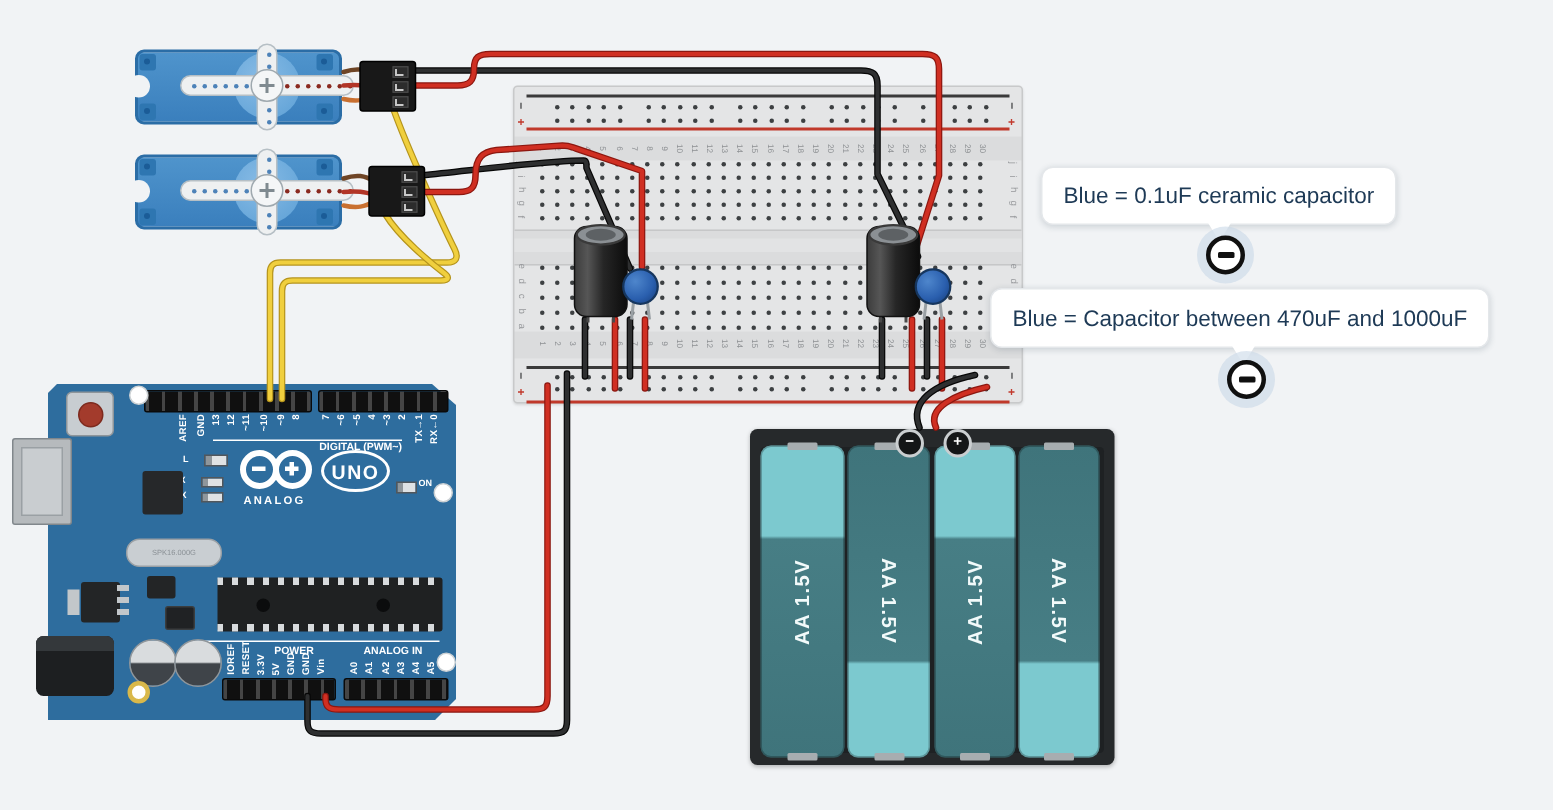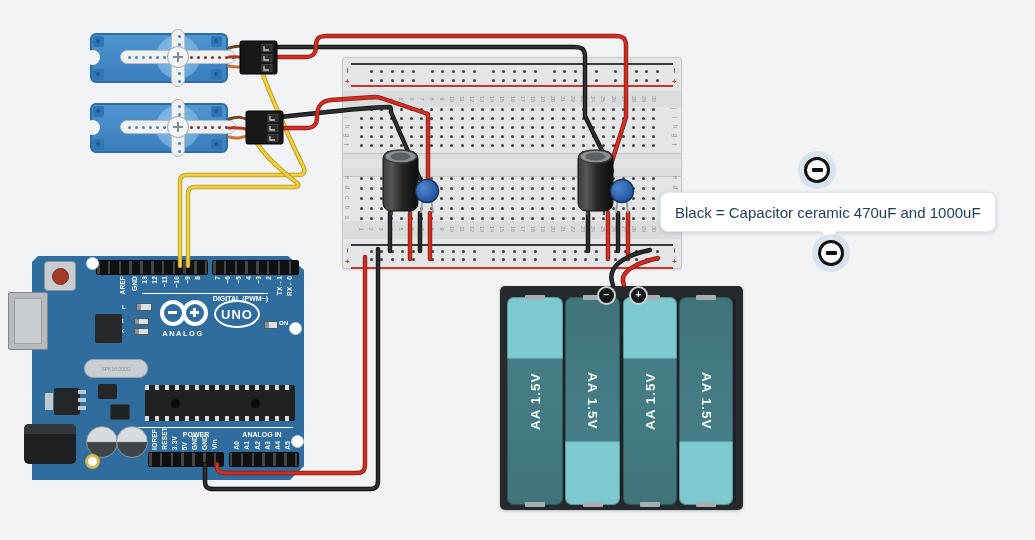--- a/index.html
+++ b/index.html
@@ -914,28 +914,32 @@
     </g>
     <g>
       <rect x="246" y="111" width="37" height="33" rx="2" fill="#181818" stroke="#000"></rect>
       <rect x="268" y="114.5" width="10" height="7" fill="#2c2c2c" stroke="#4d4d4d" stroke-width="0.8"></rect>
       <rect x="268" y="124.5" width="10" height="7" fill="#2c2c2c" stroke="#4d4d4d" stroke-width="0.8"></rect>
       <rect x="268" y="134.5" width="10" height="7" fill="#2c2c2c" stroke="#4d4d4d" stroke-width="0.8"></rect>
       <path d="M270,116 L270,120 L275,120 M270,126 L270,130 L275,130 M270,136 L270,140 L275,140" stroke="#c9c9c9" stroke-width="1.3" fill="none"></path>
     </g>
   </svg>
 
+  <div class="bubble" style="left:694px;top:111px;height:37px;">
+    <span>Blue = 0.1uF ceramic capacitor</span>
+    <span class="tail" style="left:110px;"></span>
+  </div>
   <div class="mhalo" style="left:798px;top:151px;">
     <span class="mcirc">
         <span class="mbar"></span>
       </span>
   </div>
 
   <div class="bubble" style="left:660px;top:192px;height:38px;">
-    <span>Black = Capacitor ceramic 470uF and 1000uF</span>
+    <span>Blue = Capacitor between 470uF and 1000uF</span>
     <span class="tail" style="left:160px;"></span>
   </div>
   <div class="mhalo" style="left:812px;top:234px;">
     <span class="mcirc">
         <span class="mbar"></span>
       </span>
   </div>
 
 </div>
 

